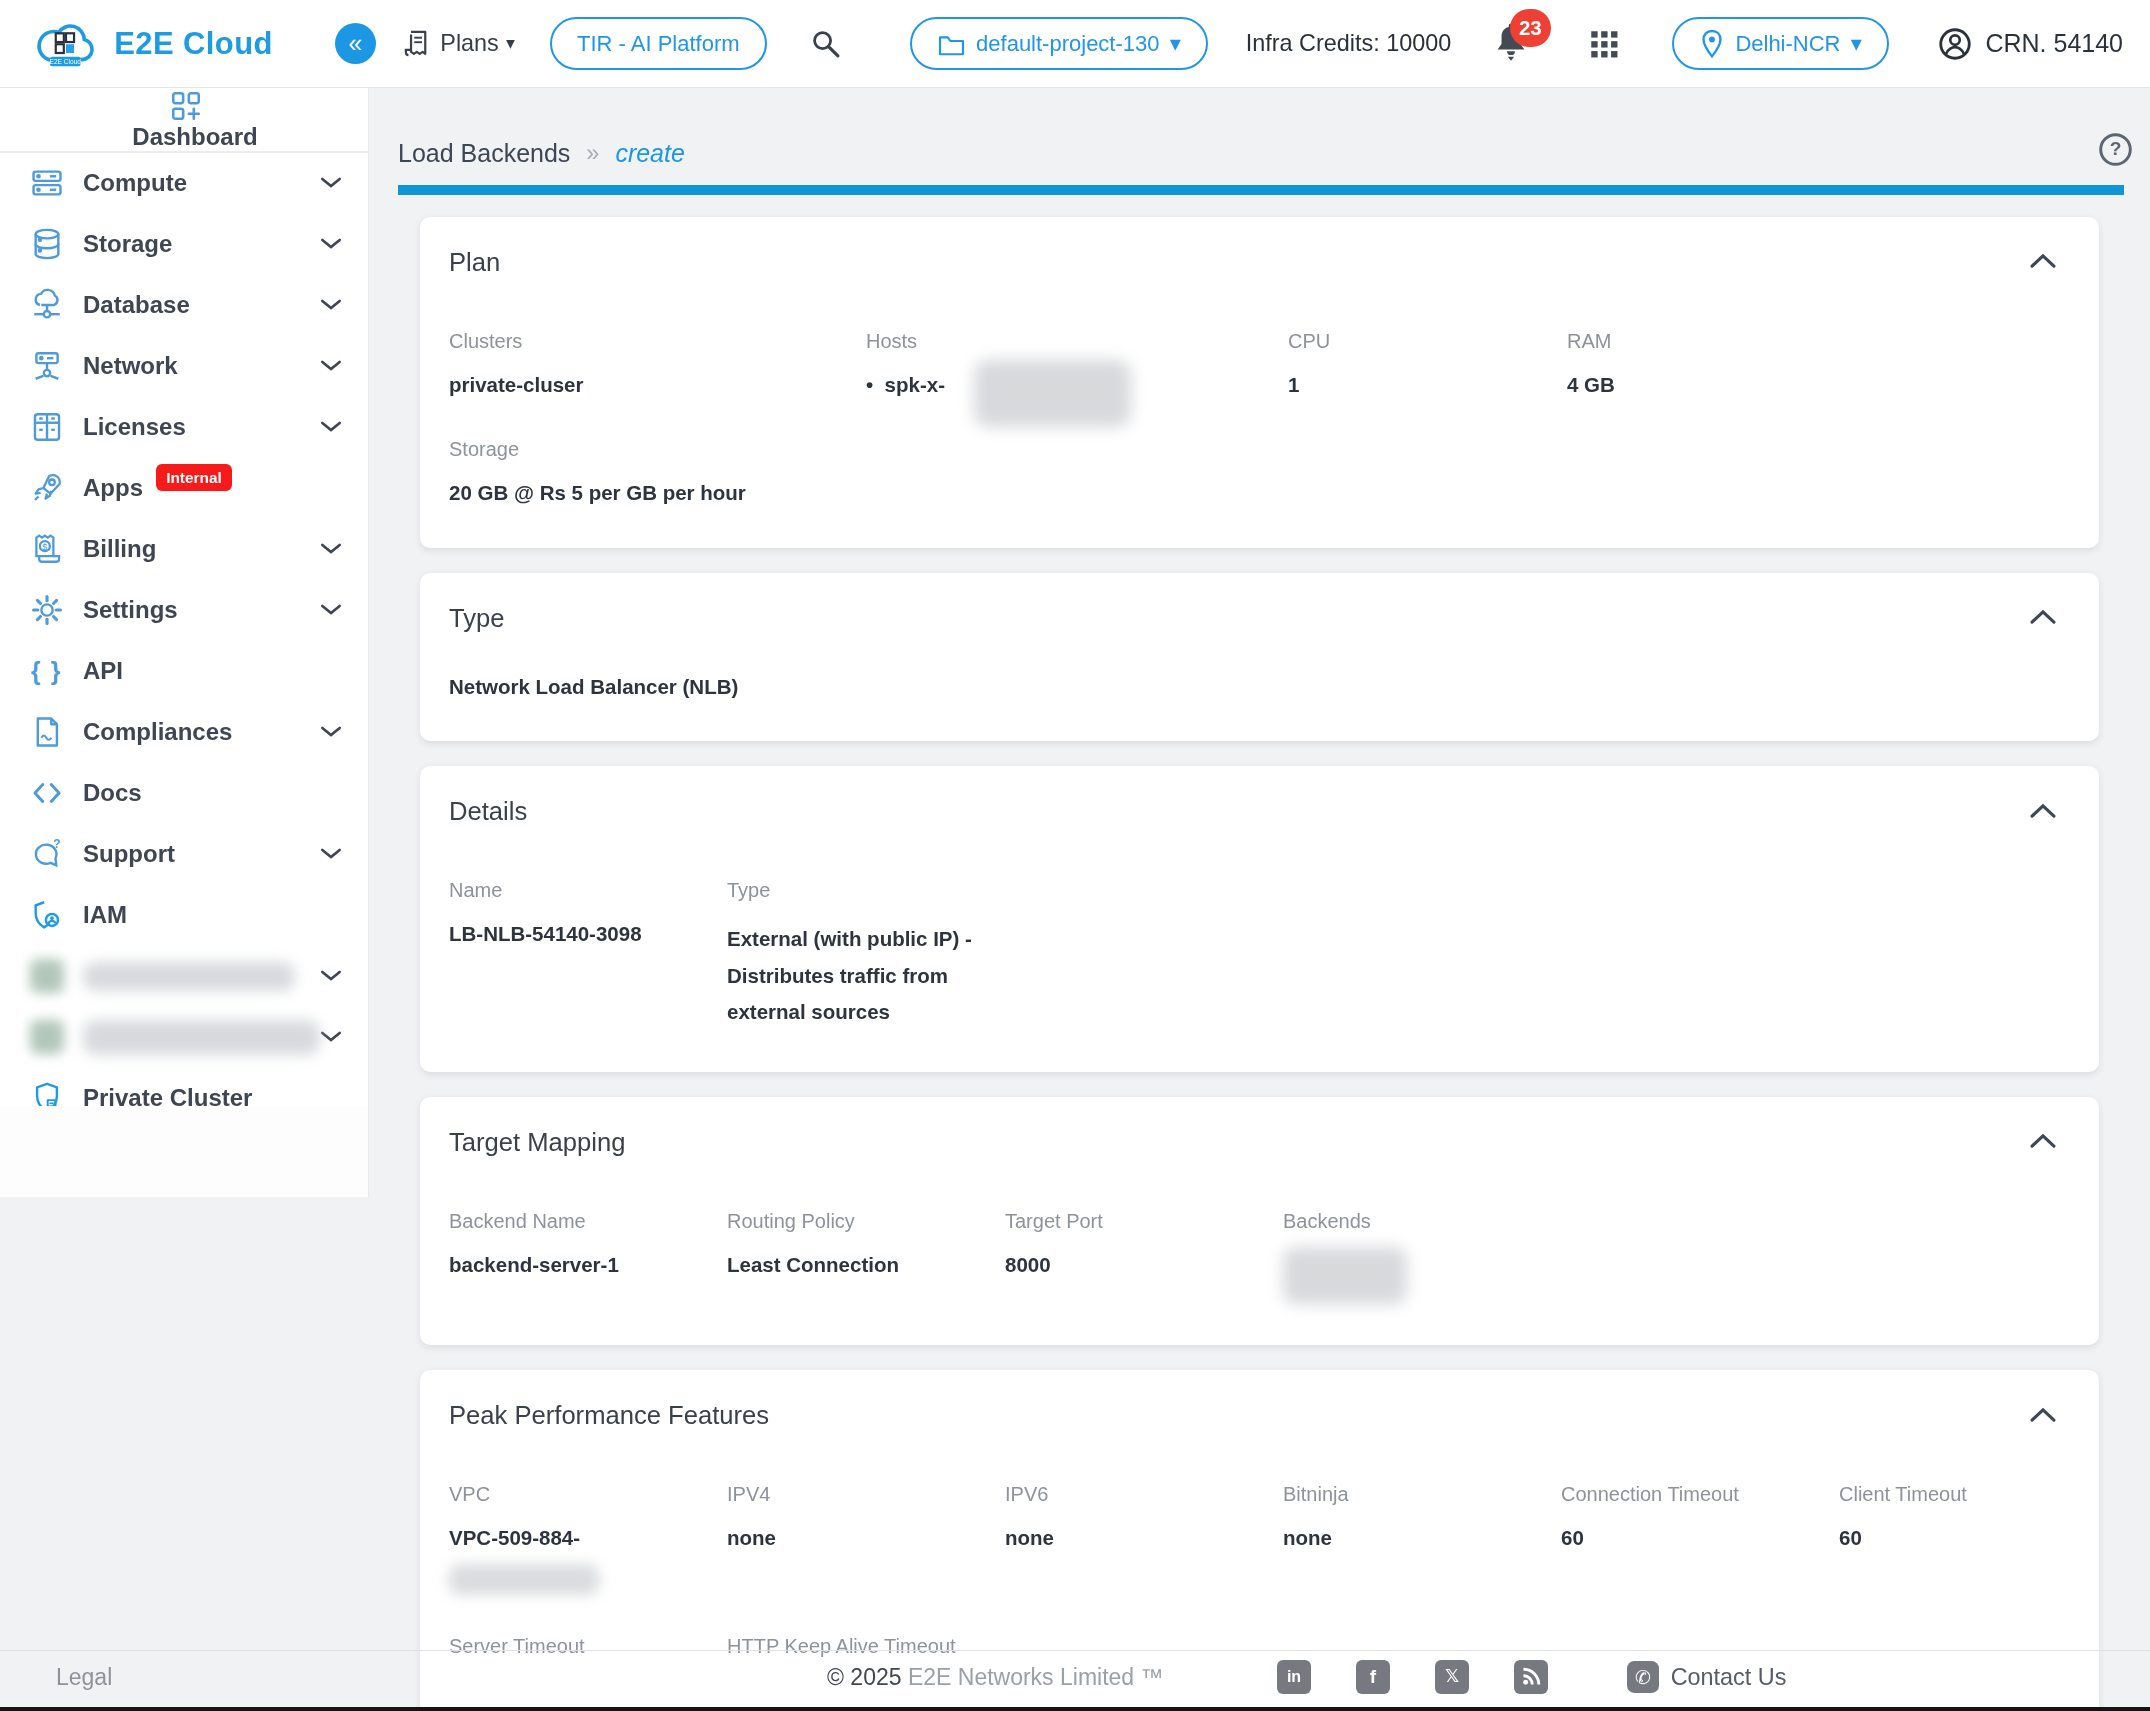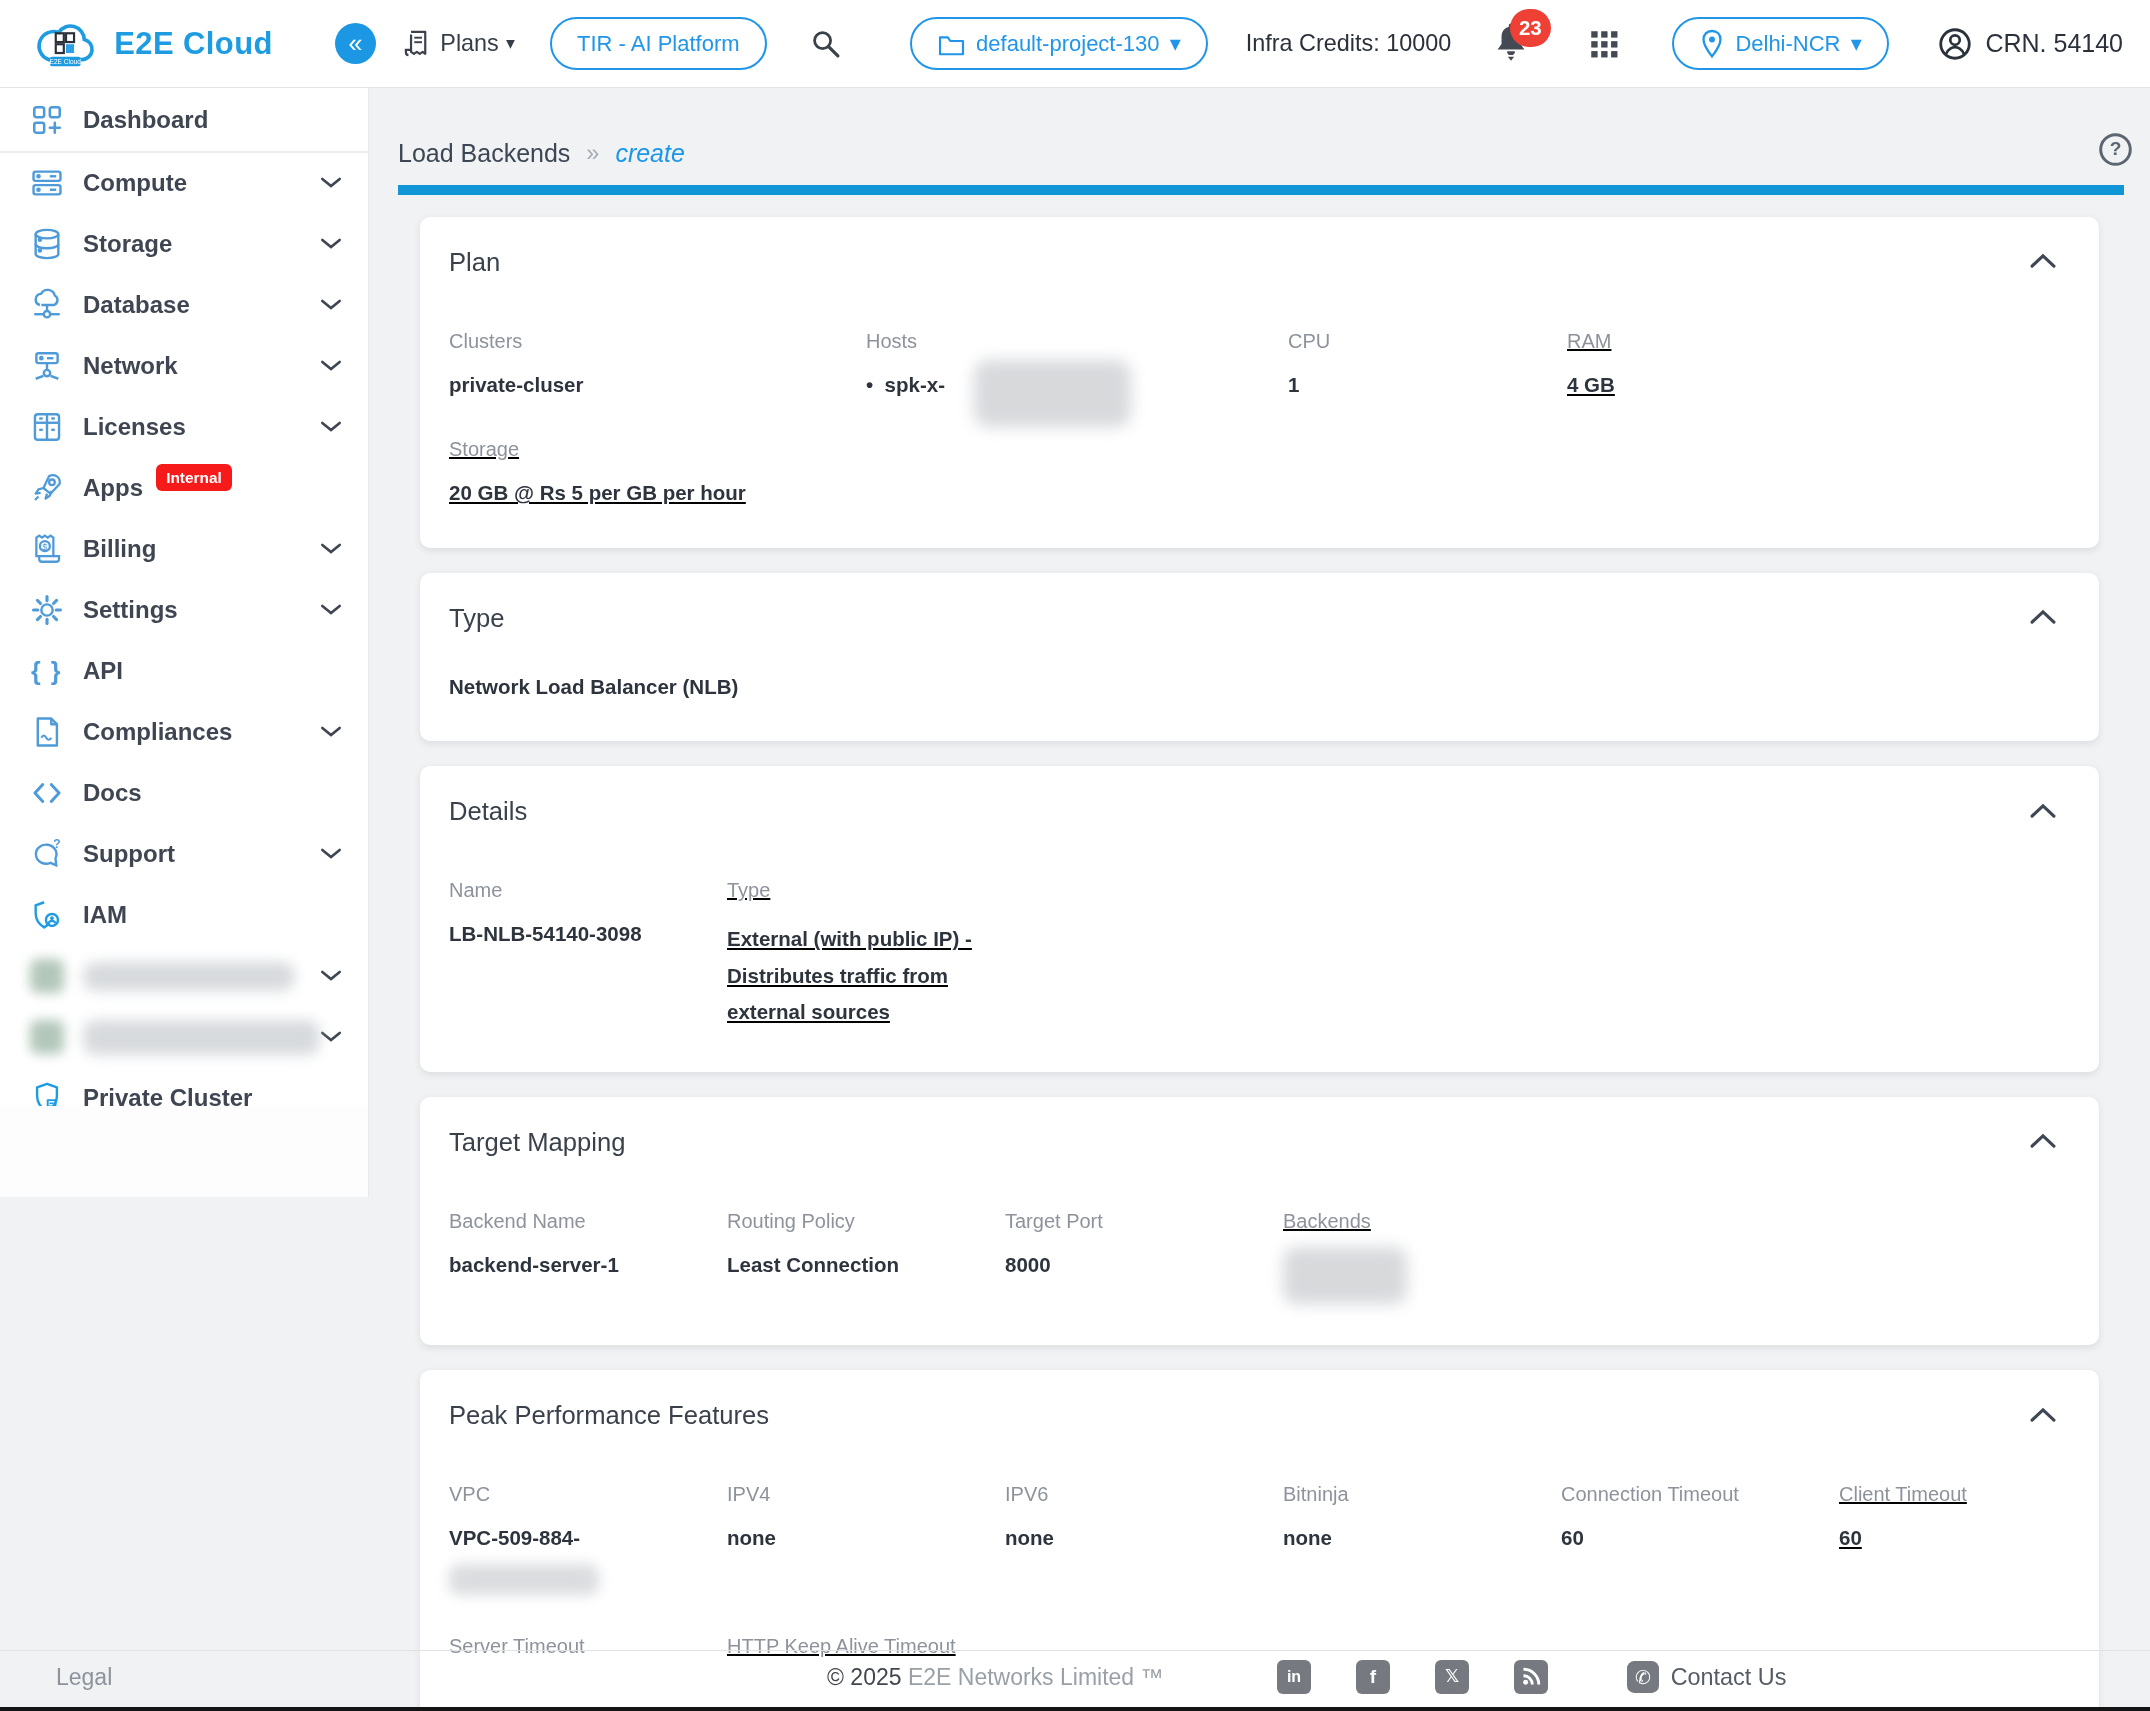--- a/index.html
+++ b/index.html
@@ -24,21 +24,21 @@
   .badge{position:absolute;top:-13px;left:17.6px;min-width:41px;height:38px;background:#ef4036;border-radius:20.5px;
     color:#fff;font-size:20.5px;font-weight:bold;display:flex;align-items:center;justify-content:center;padding:0 5.9px;box-sizing:border-box;}
   .grid-icon{margin-right:51px;}
   .region-pill{margin-right:47px;}
   .account{display:flex;align-items:center;gap:11.7px;font-size:25px;color:#2b313b;white-space:nowrap;}
 
   
   .sidebar{position:absolute;top:88px;left:0;width:369px;height:1109px;background:#ffffff;
     border-right:1.5px solid #e8e9ea;z-index:20;overflow:hidden;box-sizing:border-box;}
   .side-item{display:flex;align-items:center;height:61px;padding:0 26px 0 29px;cursor:pointer;box-sizing:border-box;}
-  .side-item:first-child{height:63px;}
+  .side-item:first-child{height:63px;flex-direction:column;}
   .side-divider{height:1.5px;background:#ededee;margin:0;}
   .side-icon{width:35px;height:35px;flex:0 0 35px;display:flex;align-items:center;justify-content:center;}
   .side-label{font-size:24px;font-weight:600;color:#3f4652;margin-left:19px;white-space:nowrap;}
   .side-chevron{margin-left:auto;}
   .side-badge{background:#f61a1a;color:#fff;font-size:15.4px;font-weight:bold;border-radius:5.9px;
     padding:4.4px 10.2px;margin-left:13px;position:relative;top:-10.2px;}
   .redact{background:#b7bcc1;opacity:.55;filter:blur(6.6px);border-radius:13px;}
   .icon-redact{width:34px;height:34px;border-radius:7.3px;background:#9fb9a9;opacity:.8;filter:blur(5.9px);}
   .side-fade{position:absolute;left:0;top:1018px;width:368px;height:91px;background:#fdfdfe;}
   .brace-icon{font-size:25px;font-weight:bold;color:#4f9ad8;letter-spacing:1.5px;}
@@ -59,21 +59,21 @@
   .cards{padding:22px 29px 0 22px;}
   .card{background:#ffffff;border-radius:10.2px;box-shadow:0 2.2px 7.3px rgba(40,50,60,.10);
     margin-bottom:25px;padding:31px 38px 41px 29px;position:relative;box-sizing:border-box;}
   .card-head{display:flex;align-items:center;justify-content:space-between;}
   .card-title{font-size:25.6px;color:#3a414b;}
   .collapse-chevron{cursor:pointer;padding:4.4px;}
   .field-row{display:flex;margin-top:53px;}
   .field{box-sizing:border-box;padding-right:22px;}
   .flabel{font-size:20px;color:#8d929b;margin-bottom:19px;}
   .fvalue{font-size:20.5px;font-weight:bold;color:#2e343d;line-height:1.3;}
-  .w570{width:417px;} .w577{width:422px;} .w382{width:279px;} .w380{width:278px;} .wrest{flex:1;text-decoration:underline;}
+  .w570{width:417px;} .w577{width:422px;} .w382{width:279px;} .w380{width:278px;} .wrest{flex:1;}
   .row2{margin-top:40px;}
   .hosts-value{position:relative;}
   .hosts-blur{position:absolute;left:108px;top:-11.7px;width:157px;height:67px;background:#c2c5c9;opacity:.65;filter:blur(7.3px);border-radius:14.6px;}
   .backends-blur{width:124px;height:57px;background:#c2c5c9;opacity:.65;filter:blur(7.3px);border-radius:13px;margin-top:-4.4px;}
   .vpc-blur{width:150px;height:31px;background:#c2c5c9;opacity:.6;filter:blur(6.6px);border-radius:10.2px;margin-top:11.7px;}
   .type-value{margin-top:41px;}
   .multiline{line-height:1.78;}
 
   
   .footer{position:absolute;left:0;top:1650px;width:2151px;height:57px;border-top:1.5px solid #dfe1e3;}

